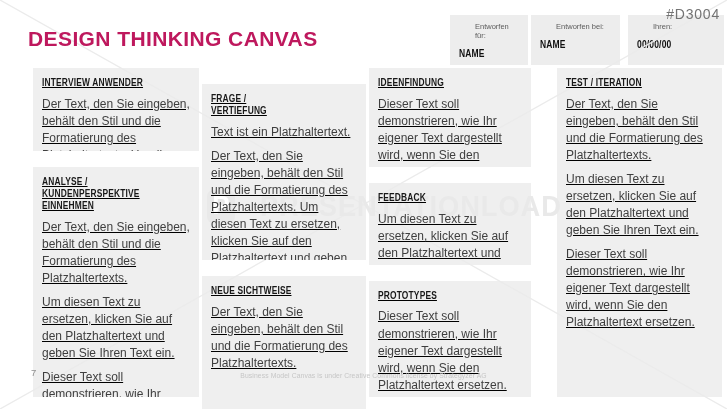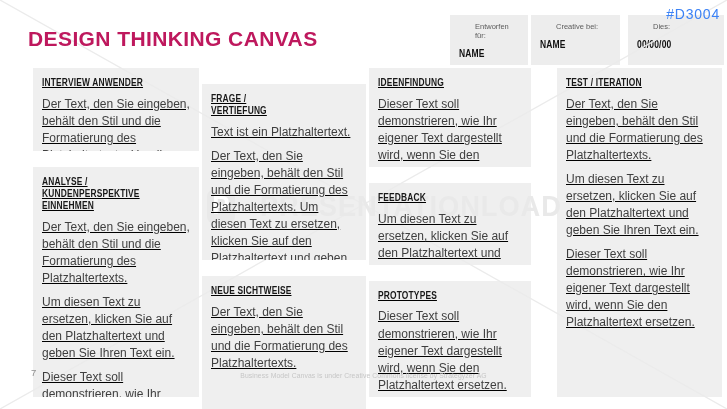--- a/index.html
+++ b/index.html
@@ -55,32 +55,32 @@
   <line x1="0" y1="0" x2="727" y2="409" stroke="#ebebeb" stroke-width="1.3"></line>
   <line x1="0" y1="409" x2="727" y2="0" stroke="#ebebeb" stroke-width="1.3"></line>
 </svg>
 
 <div class="wm-center">
   <div class="wm-logo">P</div>
   <div class="wm-text">PRESENTATIONLOAD</div>
 </div>
 
 <div class="title">DESIGN THINKING CANVAS</div>
-<div class="code" style="color:#3b82f6;">#D3004</div>
+<div class="code" style="color:#737373;">#D3004</div>
 
 <div class="hbox" id="hbox-0">
   <div class="lbl">Entworfen für:</div>
   <div class="val">NAME</div>
 </div>
 <div class="hbox" id="hbox-1">
-  <div class="lbl">Creative bei:</div>
+  <div class="lbl">Entworfen bei:</div>
   <div class="val">NAME</div>
 </div>
 <div class="hbox" id="hbox-2">
-  <div class="lbl">Dies:</div>
+  <div class="lbl">Ihren:</div>
   <div class="val">00/00/00</div>
 </div>
 
 <div class="canvas">
 
   <div class="col" id="col-1">
     <div class="cell" style="height:104px;">
       <h4>INTERVIEW ANWENDER</h4>
       <p>Der Text, den Sie eingeben, behält den Stil und die Formatierung des Platzhaltertexts. Um diesen Text zu ersetzen, klicken Sie auf den Platzhaltertext und geben Sie Ihren Text ein.</p>
     </div>

